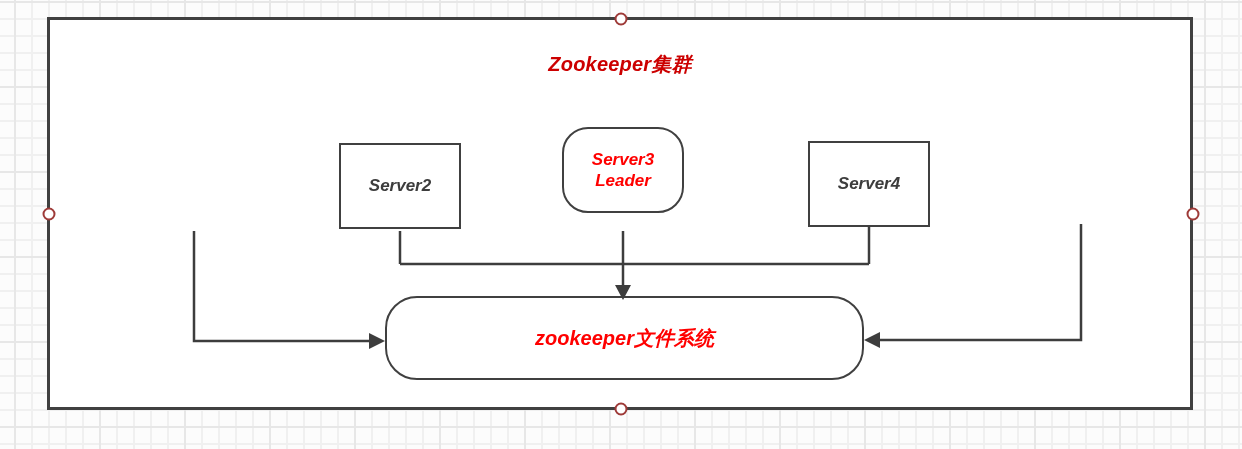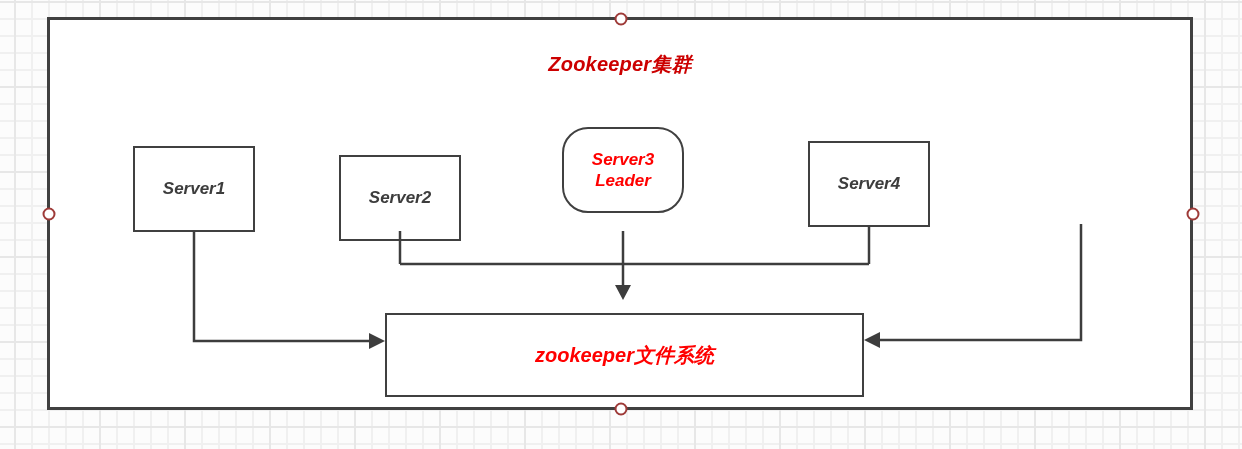--- a/index.html
+++ b/index.html
@@ -54,32 +54,33 @@
     display: flex;
     flex-direction: column;
     align-items: center;
     justify-content: center;
     text-align: center;
     font-weight: bold;
     color: var(--label_text, #3d3d3d);
   }
   .server { width: 122px; height: 86px; font-size: 17px; }
   #server1 { left: 133px; top: 146px; }
-  #server2 { left: 339px; top: 143px; margin-top: 12px; }
+  #server2 { left: 339px; top: 143px; }
   #server3 { left: 562px; top: 127px; border-radius: 26px; }
   #server4 { left: 808px; top: 141px; }
   #server5 { left: 1019px; top: 136px; }
   #server3 span { color: var(--leader_red, #ff0000); line-height: 1.25; }
 
   .fs {
     left: 385px;
-    top: 313px;
+    top: 296px;
     width: 479px;
     height: 84px;
     font-size: 20px;
+    border-radius: 32px;
   }
   .fs span { color: var(--leader_red, #ff0000); }
 
   
   svg.wires {
     position: absolute;
     left: 0;
     top: 0;
     width: 1242px;
     height: 449px;
@@ -99,23 +100,20 @@
 </style>
 </head>
 <body>
 
 <div class="canvas">
 
   <div class="cluster">
     <div class="cluster-title">Zookeeper集群</div>
   </div>
 
-  <div class="node server" id="server1">
-    <span>Server1</span>
-  </div>
 
   <div class="node server" id="server2">
     <span>Server2</span>
   </div>
 
   <div class="node server" id="server3">
     <span>Server3</span>
     <span>Leader</span>
   </div>
 

